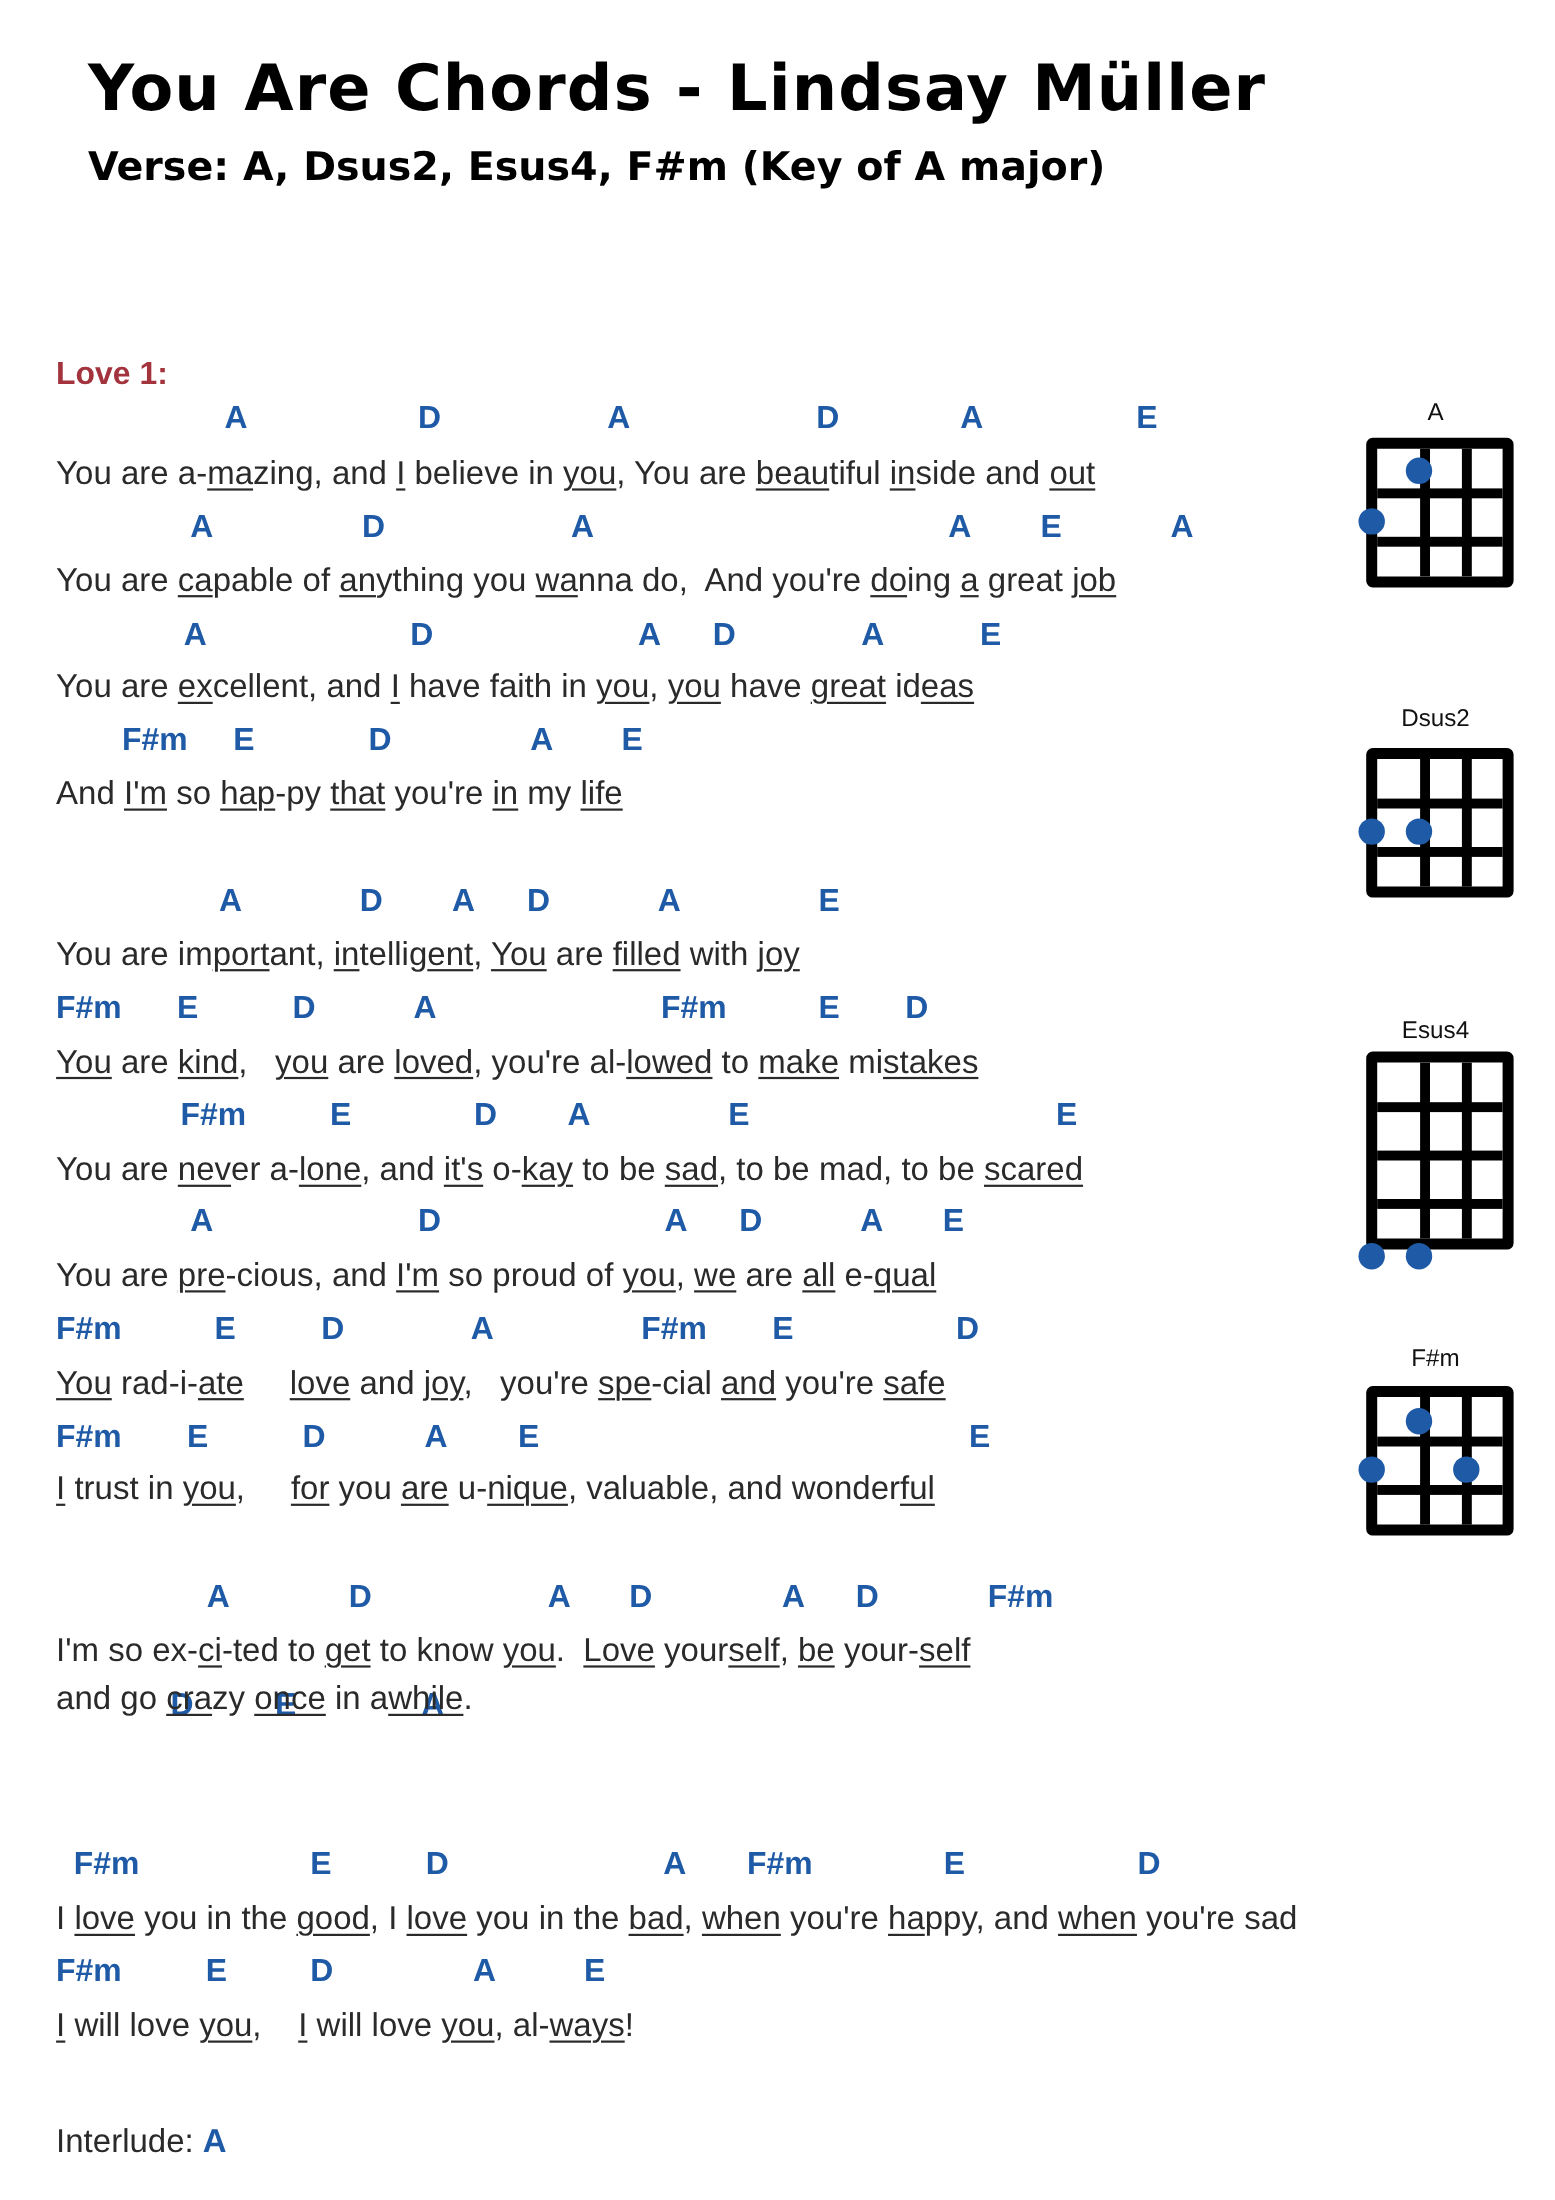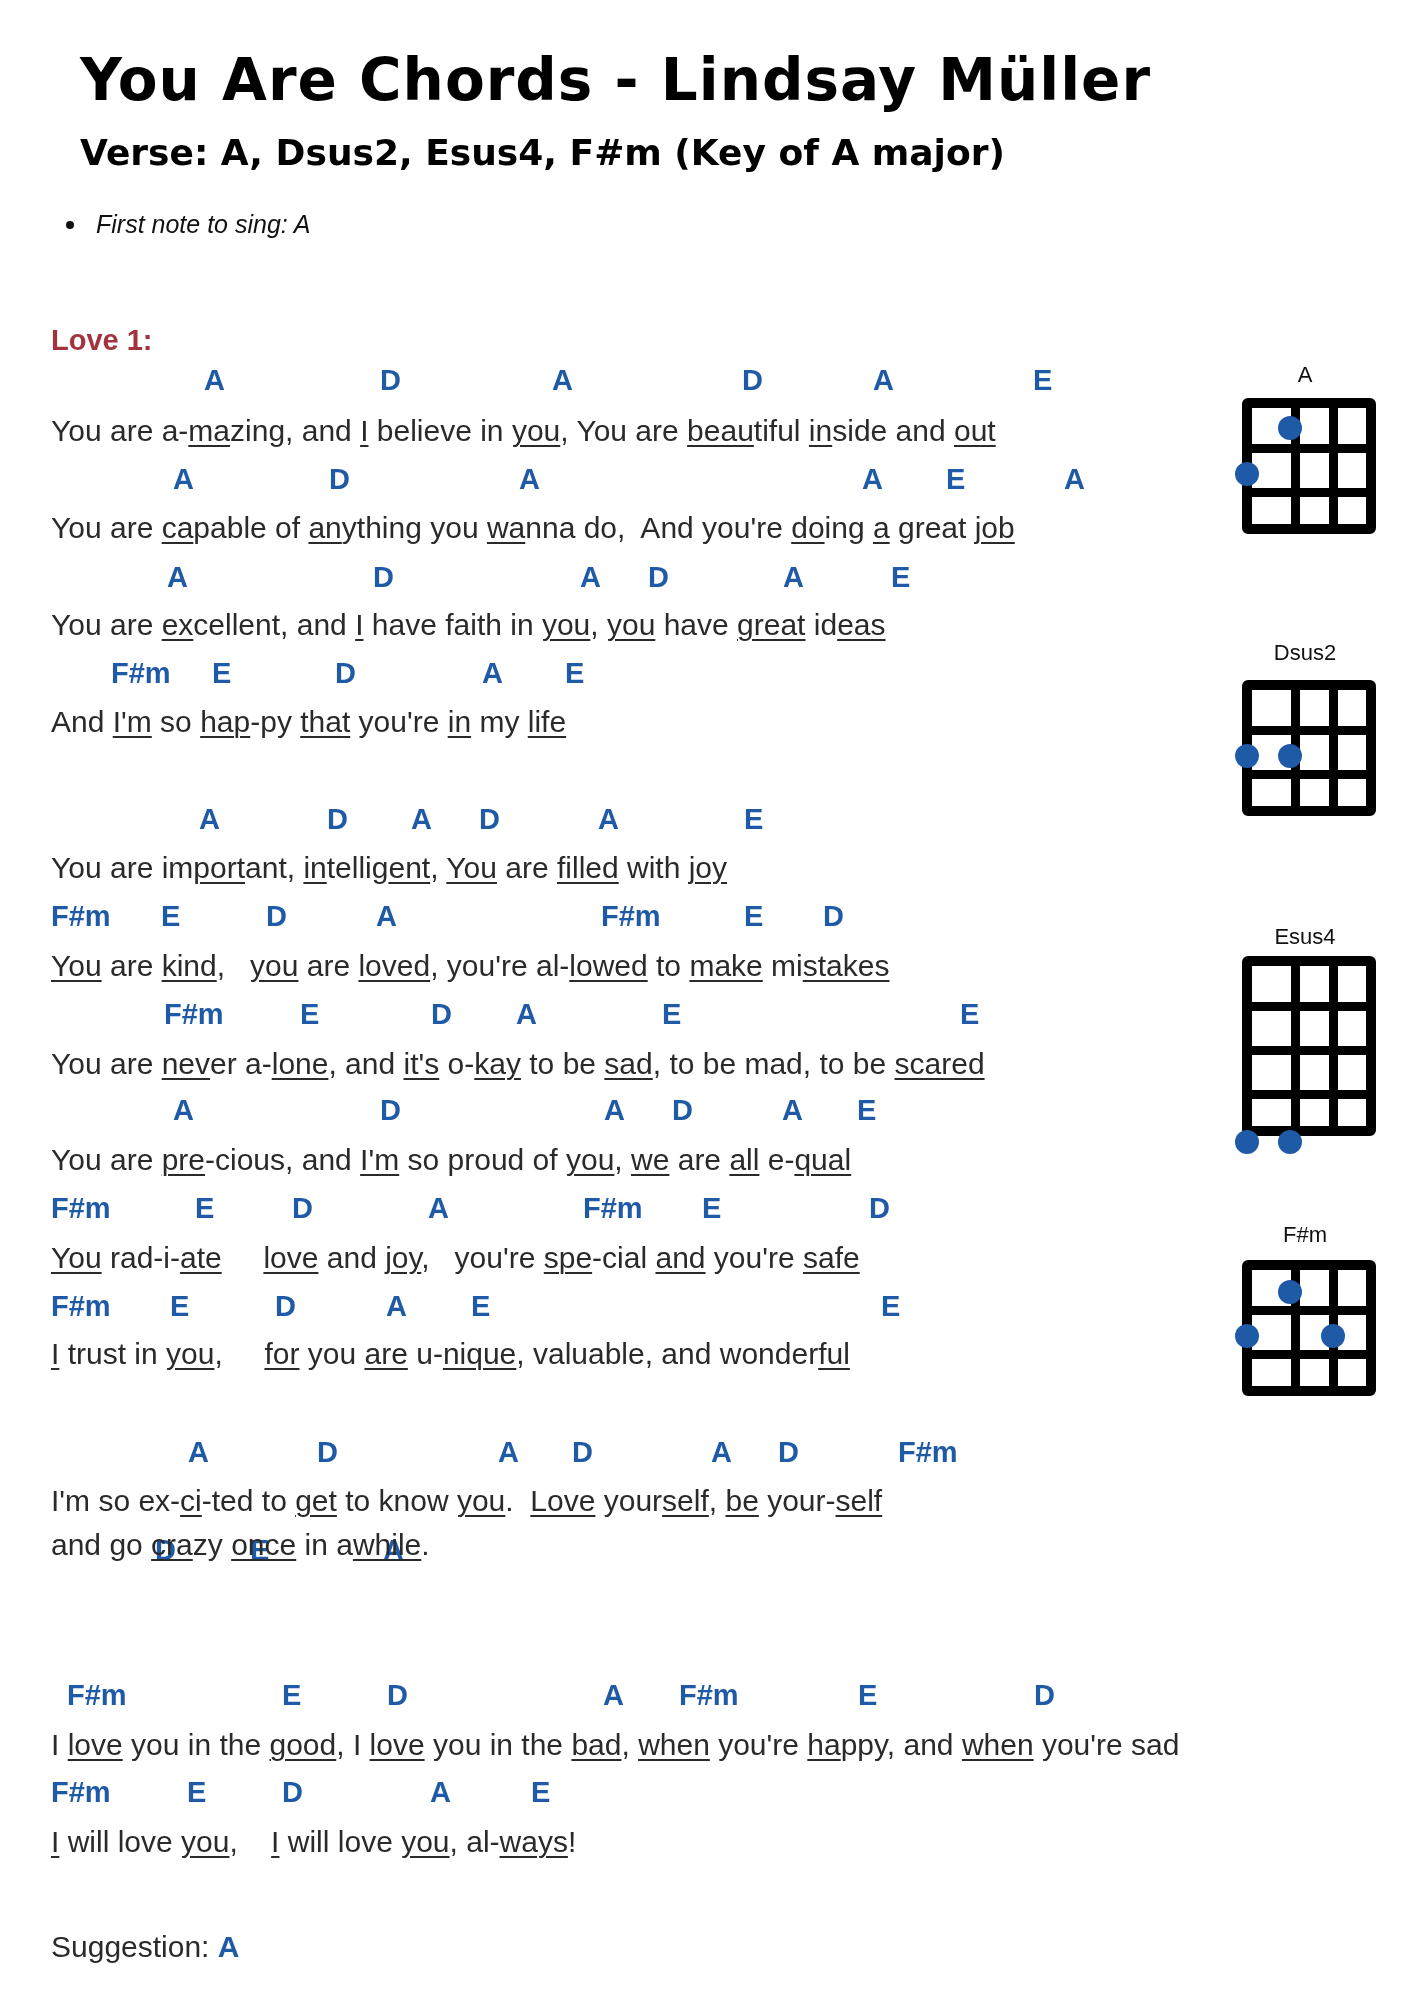--- a/index.html
+++ b/index.html
@@ -23,21 +23,20 @@
   .gl-h { position:absolute; left:0; right:0; height:9px; background:#000; }
   .dot { position:absolute; width:24px; height:24px; border-radius:50%; background:#1f5aa6; }
 </style>
 </head>
 <body>
 
 <div class="title">You Are Chords - Lindsay Müller</div>
 <div class="subtitle">Verse: A, Dsus2, Esus4, F#m (Key of A major)</div>
 
 <ul class="bullets">
-  <li><span>First note to sing: A</span></li>
 </ul>
 
 <div class="section-label">Love 1:</div>
 
 <div id="song-body">
     <div class="chord-row" style="top: 364px;">
       <span class="chord" style="left: 204px;">A</span>
       <span class="chord" style="left: 380px;">D</span>
       <span class="chord" style="left: 552px;">A</span>
       <span class="chord" style="left: 742px;">D</span>
@@ -156,21 +155,21 @@
     <div class="chord-row" style="top: 1776px;">
       <span class="chord" style="left: 51px;">F#m</span>
       <span class="chord" style="left: 187px;">E</span>
       <span class="chord" style="left: 282px;">D</span>
       <span class="chord" style="left: 430px;">A</span>
       <span class="chord" style="left: 531px;">E</span>
     </div>
     <div class="lyric" style="top: 1825px;"><span class="u" style="white-space: pre;">I</span><span style="white-space: pre;"> will love </span><span class="u" style="white-space: pre;">you</span><span style="white-space: pre;">,    </span><span class="u" style="white-space: pre;">I</span><span style="white-space: pre;"> will love </span><span class="u" style="white-space: pre;">you</span><span style="white-space: pre;">, al-</span><span class="u" style="white-space: pre;">ways</span><span style="white-space: pre;">!</span></div>
   </div>
 
-<div class="interlude"><span>Suggestion: </span><span class="chord-inline">A</span></div>
+<div class="interlude"><span>Interlude: </span><span class="chord-inline">A</span></div>
 
 <div id="diagrams">
     <div class="diagram" style="left: 1230px; top: 0px;">
       <div class="diagram-label" style="top: 362px;">A</div>
       <div class="grid" style="top: 398px; width: 134px; height: 136px;">
         <div class="gl-v" style="left: 39px;"></div>
         <div class="gl-v" style="left: 77px;"></div>
         <div class="gl-h" style="top: 36px;"></div>
         <div class="gl-h" style="top: 80px;"></div>
       </div>

